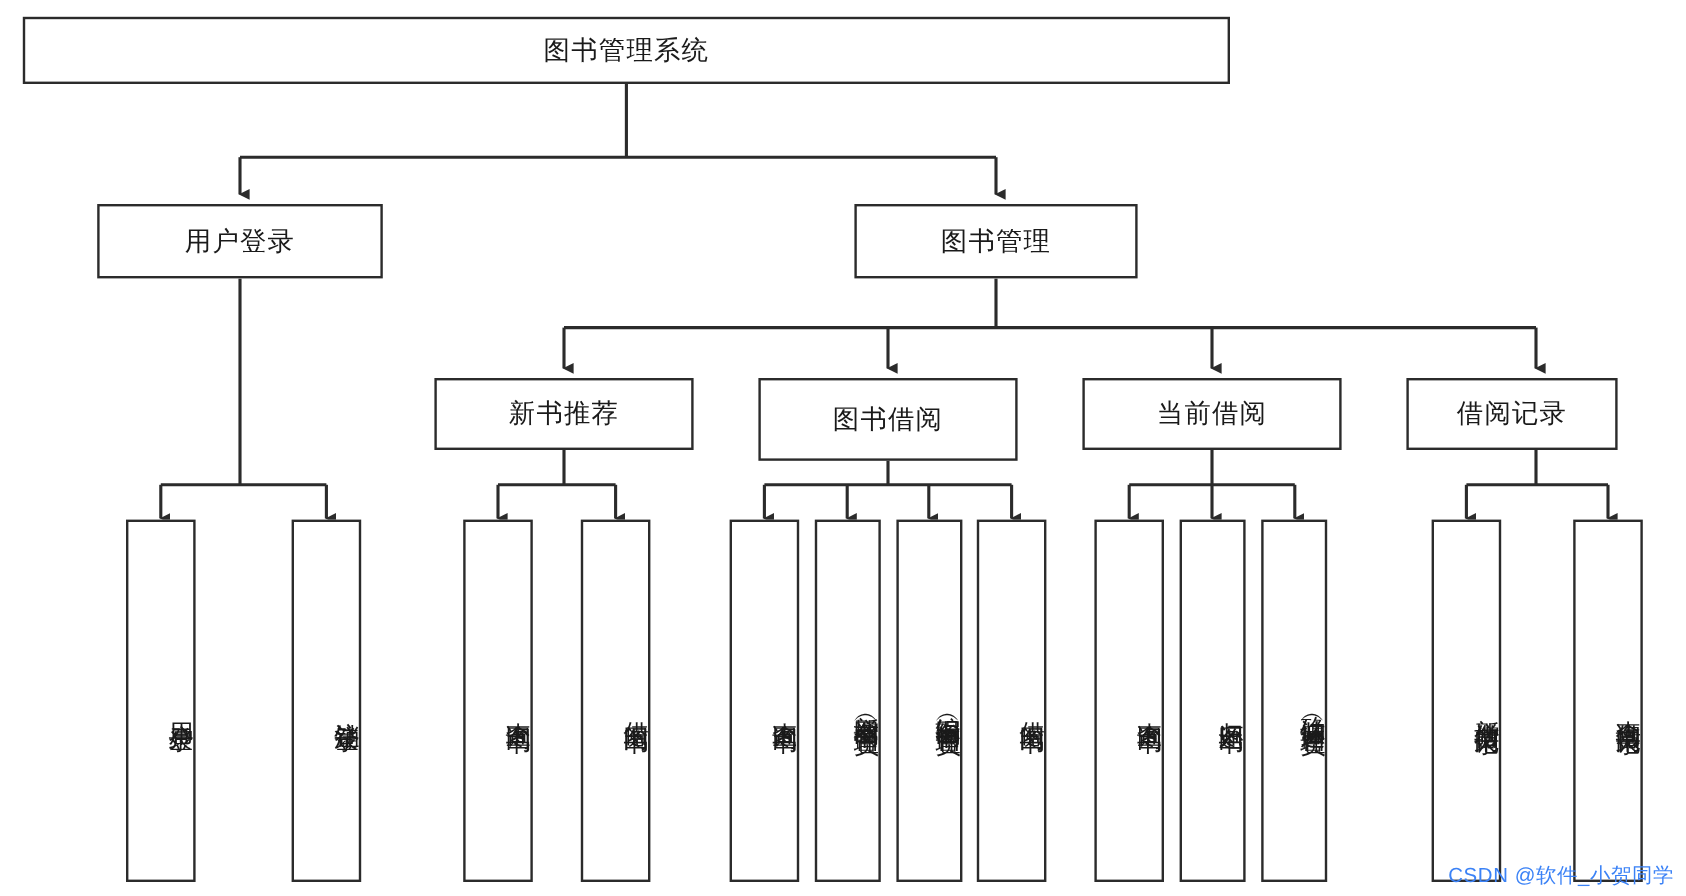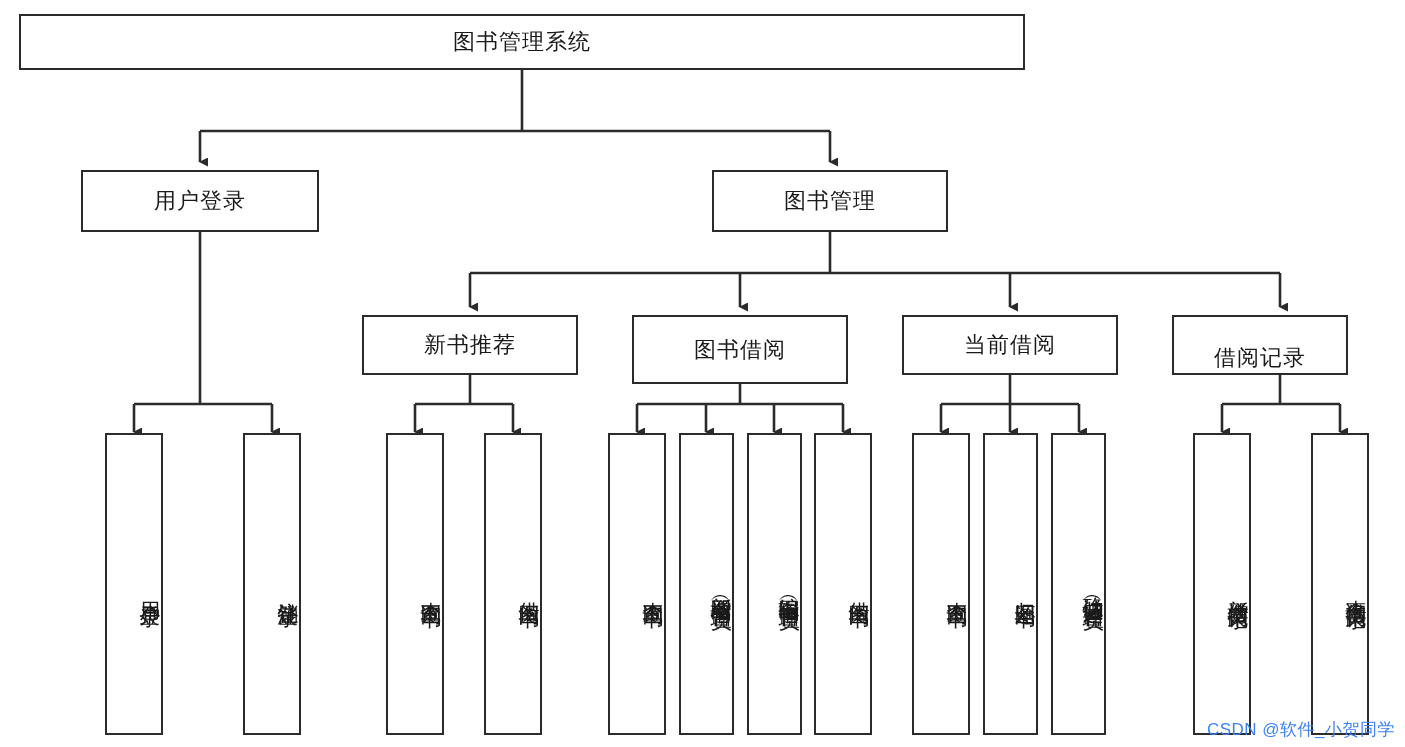--- a/index.html
+++ b/index.html
@@ -125,21 +125,21 @@
 
   <div class="node-box horizontal" style="left:712px; top:170px; width:236px; height:62px;">
     <span class="node-label">图书管理</span>
   </div>
   <div class="node-box horizontal" style="left:632px; top:315px; width:216px; height:69px;">
     <span class="node-label">图书借阅</span>
   </div>
   <div class="node-box horizontal" style="left:902px; top:315px; width:216px; height:60px;font-family:Liberation Mono, monospace;">
     <span class="node-label">当前借阅</span>
   </div>
-  <div class="node-box horizontal" style="left:1172px; top:315px; width:176px; height:60px;align-items:flex-end;">
+  <div class="node-box horizontal" style="left:1172px; top:315px; width:176px; height:60px;">
     <span class="node-label">借阅记录</span>
   </div>
 
   <div class="node-box vertical" style="left:105px; top:433px; width:58px; height:302px;">
     <span class="node-label">用户登录</span>
   </div>
   <div class="node-box vertical" style="left:243px; top:433px; width:58px; height:302px;">
     <span class="node-label">注销登录</span>
   </div>
 

